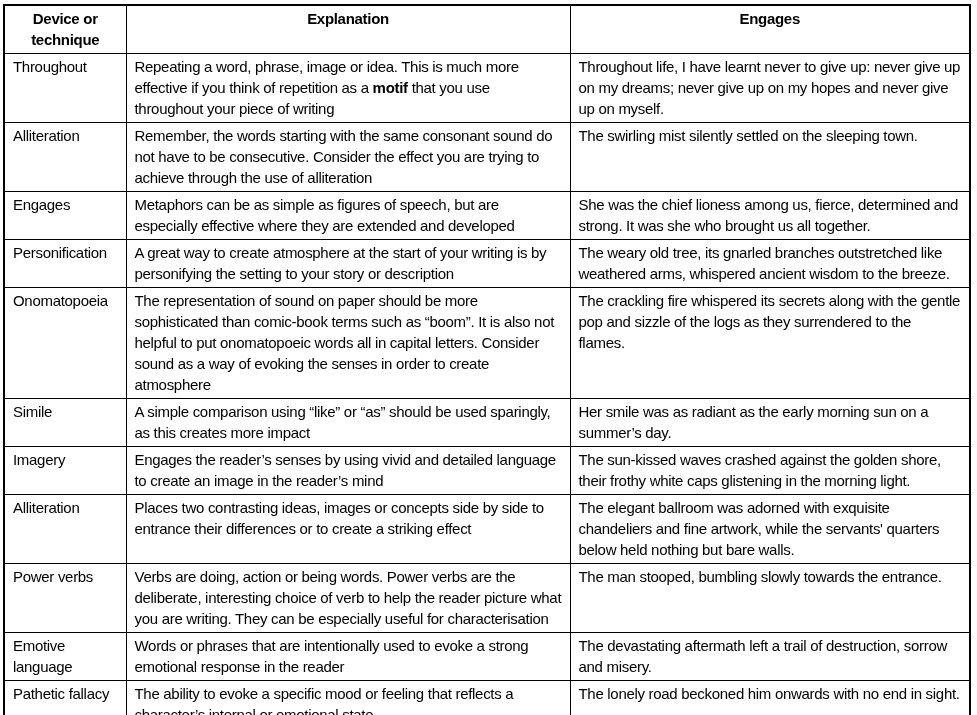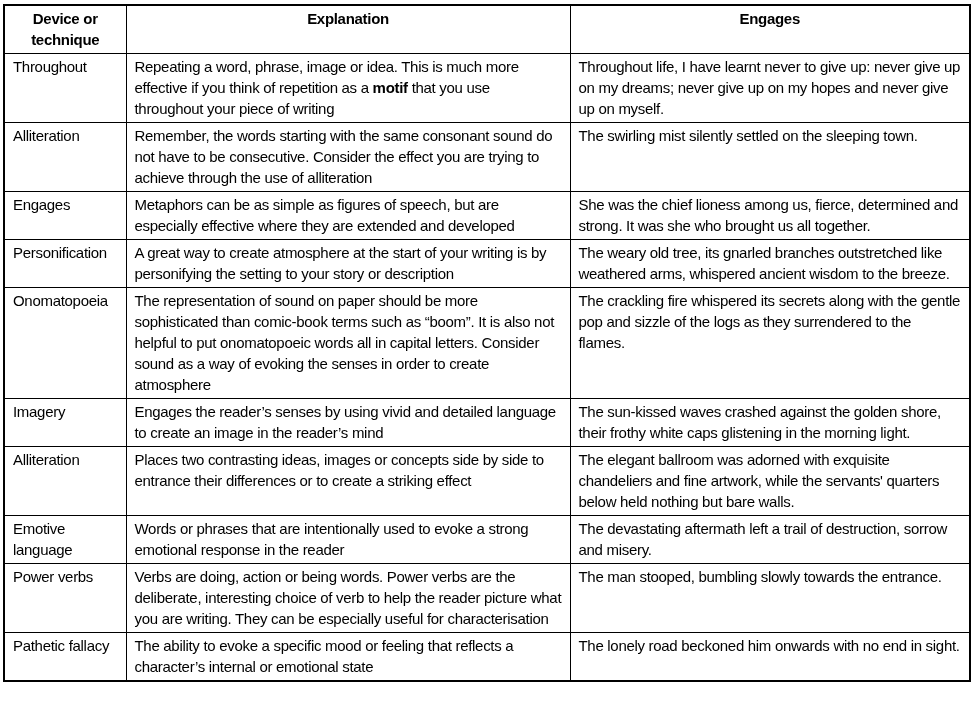--- a/index.html
+++ b/index.html
@@ -79,38 +79,43 @@
           <td>Personification</td>
           <td><span>A great way to create atmosphere at the start of your writing is by personifying the setting to your story or description</span></td>
           <td>The weary old tree, its gnarled branches outstretched like weathered arms, whispered ancient wisdom to the breeze.</td>
         </tr>
         <tr>
           <td>Onomatopoeia</td>
           <td><span>The representation of sound on paper should be more sophisticated than comic-book terms such as “boom”. It is also not helpful to put onomatopoeic words all in capital letters. Consider sound as a way of evoking the senses in order to create atmosphere</span></td>
           <td>The crackling fire whispered its secrets along with the gentle pop and sizzle of the logs as they surrendered to the flames.</td>
         </tr>
         <tr>
+          <td>Simile</td>
+          <td><span>A simple comparison using “like” or “as” should be used sparingly, as this creates more impact</span></td>
+          <td>Her smile was as radiant as the early morning sun on a summer’s day.</td>
+        </tr>
+        <tr>
           <td>Imagery</td>
           <td><span>Engages the reader’s senses by using vivid and detailed language to create an image in the reader’s mind</span></td>
           <td>The sun-kissed waves crashed against the golden shore, their frothy white caps glistening in the morning light.</td>
         </tr>
         <tr>
           <td>Alliteration</td>
           <td><span>Places two contrasting ideas, images or concepts side by side to entrance their differences or to create a striking effect</span></td>
           <td>The elegant ballroom was adorned with exquisite chandeliers and fine artwork, while the servants' quarters below held nothing but bare walls.</td>
         </tr>
         <tr>
+          <td>Power verbs</td>
+          <td><span>Verbs are doing, action or being words. Power verbs are the deliberate, interesting choice of verb to help the reader picture what you are writing. They can be especially useful for characterisation</span></td>
+          <td>The man stooped, bumbling slowly towards the entrance.</td>
+        </tr>
+        <tr>
           <td>Emotive language</td>
           <td><span>Words or phrases that are intentionally used to evoke a strong emotional response in the reader</span></td>
           <td>The devastating aftermath left a trail of destruction, sorrow and misery.</td>
-        </tr>
-        <tr>
-          <td>Power verbs</td>
-          <td><span>Verbs are doing, action or being words. Power verbs are the deliberate, interesting choice of verb to help the reader picture what you are writing. They can be especially useful for characterisation</span></td>
-          <td>The man stooped, bumbling slowly towards the entrance.</td>
         </tr>
         <tr>
           <td>Pathetic fallacy</td>
           <td><span>The ability to evoke a specific mood or feeling that reflects a character’s internal or emotional state</span></td>
           <td>The lonely road beckoned him onwards with no end in sight.</td>
         </tr>
       </tbody>
   </table>
 </div>
 

